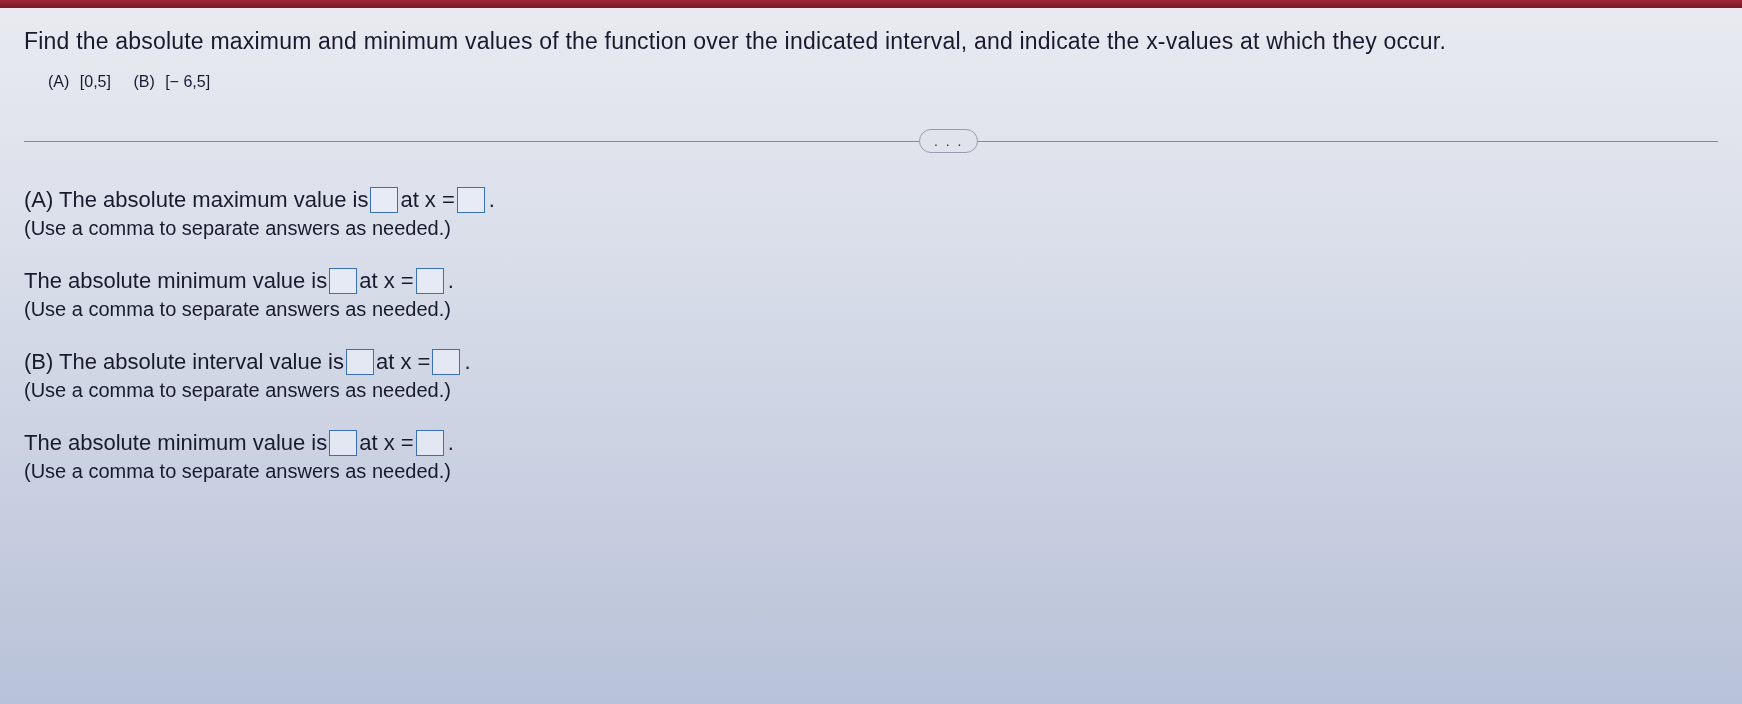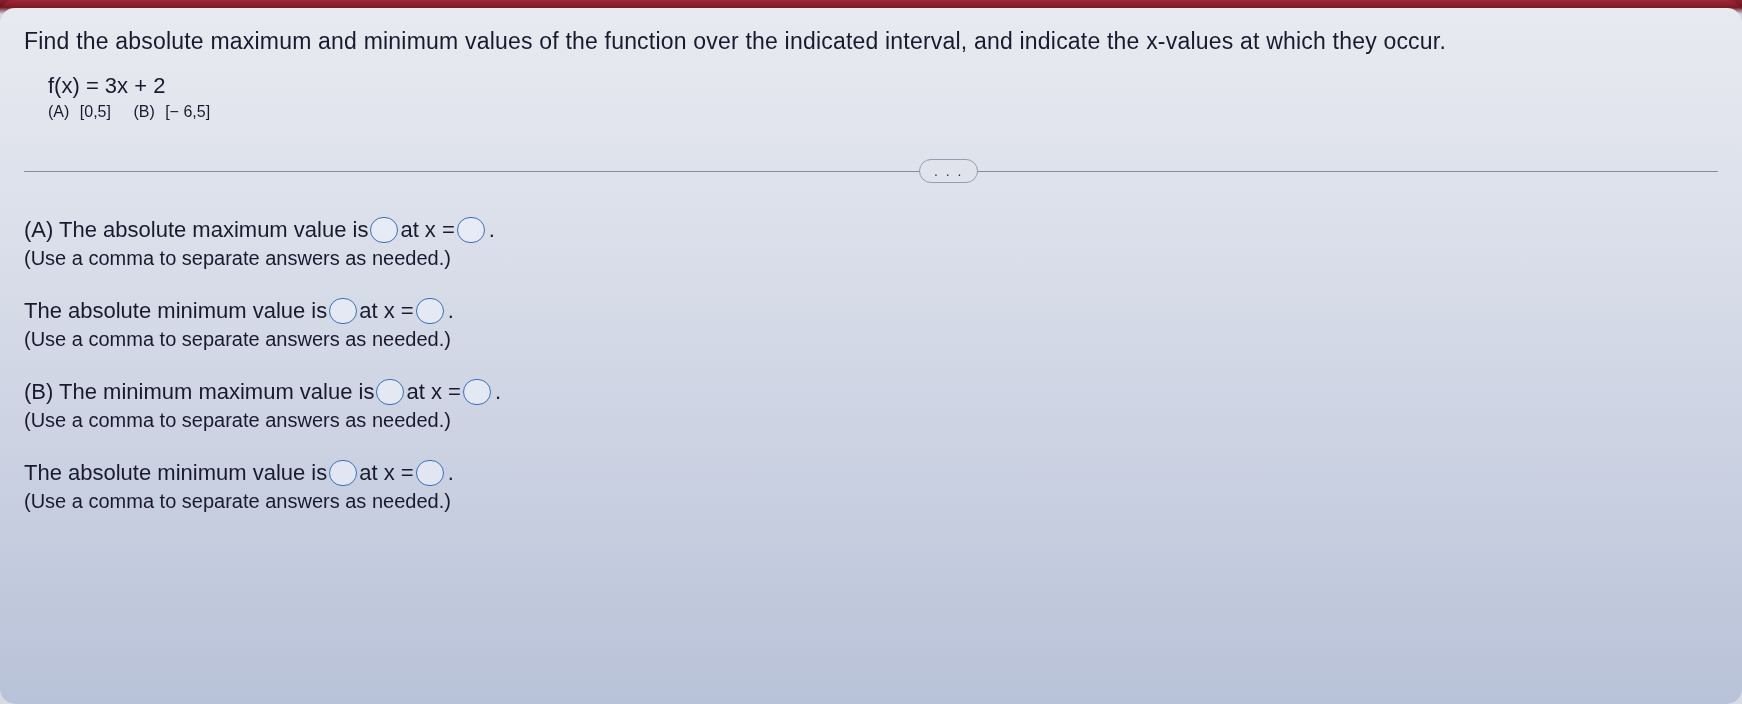--- a/index.html
+++ b/index.html
@@ -1,19 +1,18 @@
 <!DOCTYPE html>
 <html><head>
   <meta charset="utf-8">
   <style>
     * {
       margin: 0;
       padding: 0;
       box-sizing: border-box;
-      border-radius: 15px;
     }
     body {
       font-family: Arial, Helvetica, sans-serif;
       background: linear-gradient(to bottom, #8a1f2f 0%, #6b1520 1%, #d4d6e0 2%, #d8dae4 100%);
       width: 1742px;
       height: 704px;
       overflow: hidden;
       position: relative;
     }
     .content-area {
@@ -118,21 +117,20 @@
 </head>
 <body>
 
 <div class="top-bar"></div>
 
 <div class="content-area">
 
   <div class="question-text">Find the absolute maximum and minimum values of the function over the indicated interval, and indicate the x-values at which they occur.</div>
 
   <div class="function-block">
-    <div class="function-line">f(x) = 3x + 2</div>
     <div class="intervals-line">
       <span class="interval-label">(A)</span>
       <span>[0,5]</span>
       <span class="interval-b interval-label">(B)</span>
       <span>[− 6,5]</span>
     </div>
   </div>
 
   <div class="divider-wrap">
     <hr class="divider">
@@ -156,21 +154,21 @@
       <input class="answer-input" type="text" value="" style="">
       <span>at x =</span>
       <input class="answer-input" type="text" value="" style="">
       <span class="period">.</span>
     </div>
     <div class="hint-line">(Use a comma to separate answers as needed.)</div>
   </div>
 
   <div class="answer-block">
     <div class="answer-line">
-      <span>(B) The minimum maximum value is</span>
+      <span>(B) The absolute interval value is</span>
       <input class="answer-input" type="text" value="" style="">
       <span>at x =</span>
       <input class="answer-input" type="text" value="" style="">
       <span class="period">.</span>
     </div>
     <div class="hint-line">(Use a comma to separate answers as needed.)</div>
   </div>
 
   <div class="answer-block">
     <div class="answer-line">

